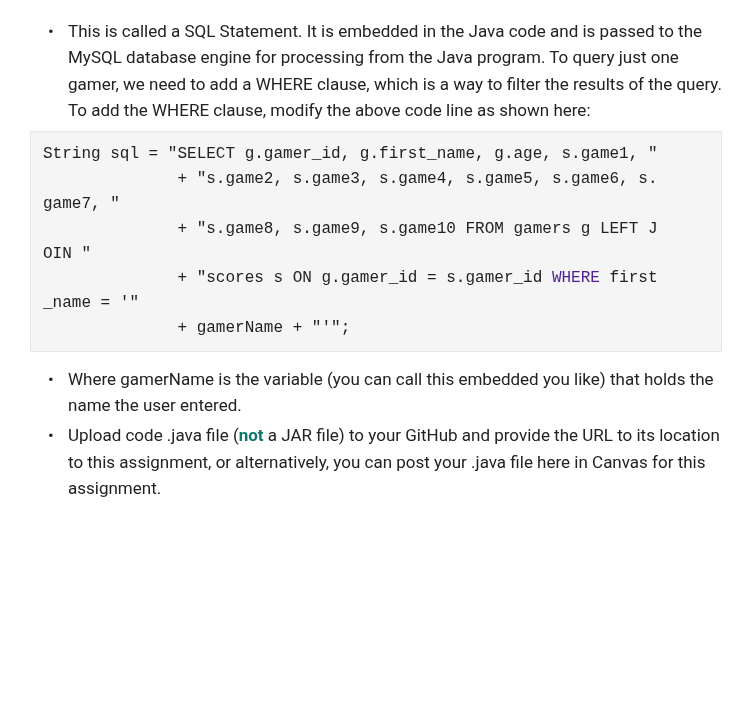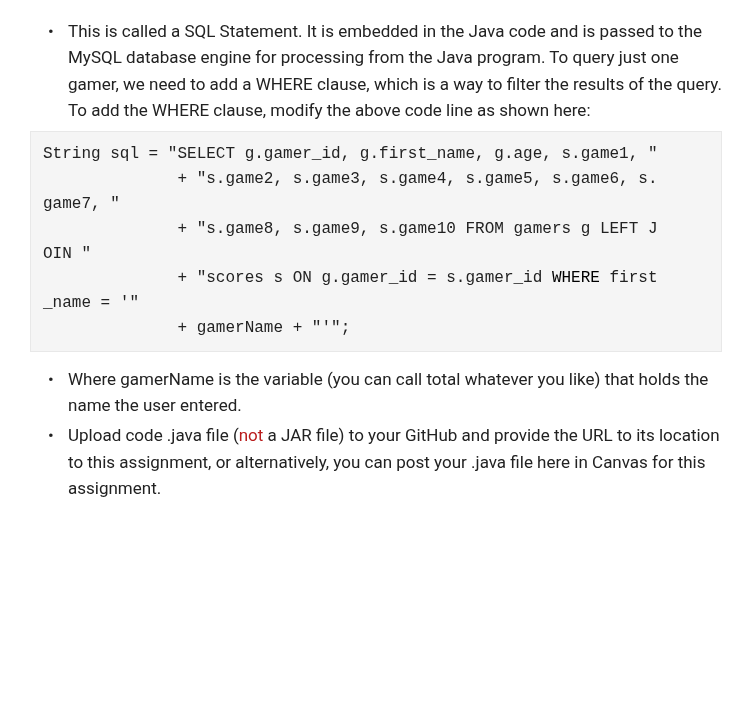--- a/index.html
+++ b/index.html
@@ -45,38 +45,38 @@
       line-height: 1.55;
       color: #222;
     }
     .code-line {
       display: block;
     }
     .code-indent {
       padding-left: 14ch;
     }
     .code-key {
-      color: #000000;
+      color: #4c1d95;
     }
     .not-bold {
-      font-weight: normal;
-      color: #b91c1c;
+      font-weight: bold;
+      color: #0f766e;
     }
   </style>
 </head>
 <body>
 
 <ul>
   <li class="bullet-item">
     <span>This is called a SQL Statement. It is embedded in the Java code and is passed to the MySQL database engine for processing from the Java program. To query just one gamer, we need to add a WHERE clause, which is a way to filter the results of the query. To add the WHERE clause, modify the above code line as shown here:</span>
   </li>
 </ul>
 
 <div class="code-block"><span class="code-line">String sql = "SELECT g.gamer_id, g.first_name, g.age, s.game1, "</span><span class="code-line code-indent">+ "s.game2, s.game3, s.game4, s.game5, s.game6, s.</span><span class="code-line">game7, "</span><span class="code-line code-indent">+ "s.game8, s.game9, s.game10 FROM gamers g LEFT J</span><span class="code-line">OIN "</span><span class="code-line code-indent"><span>+ "scores s ON g.gamer_id = s.gamer_id </span><span class="code-key">WHERE</span><span> first</span></span><span class="code-line">_name = '"</span><span class="code-line code-indent">+ gamerName + "'";</span></div>
 
 <ul>
   <li class="bullet-item">
-    <span>Where gamerName is the variable (you can call total whatever you like) that holds the name the user entered.</span>
+    <span>Where gamerName is the variable (you can call this embedded you like) that holds the name the user entered.</span>
   </li>
   <li class="bullet-item">
     <span>Upload code .java file (</span><span class="not-bold">not</span><span> a JAR file) to your GitHub and provide the URL to its location to this assignment, or alternatively, you can post your .java file here in Canvas for this assignment.</span>
   </li>
 </ul>
 
 </body></html>

